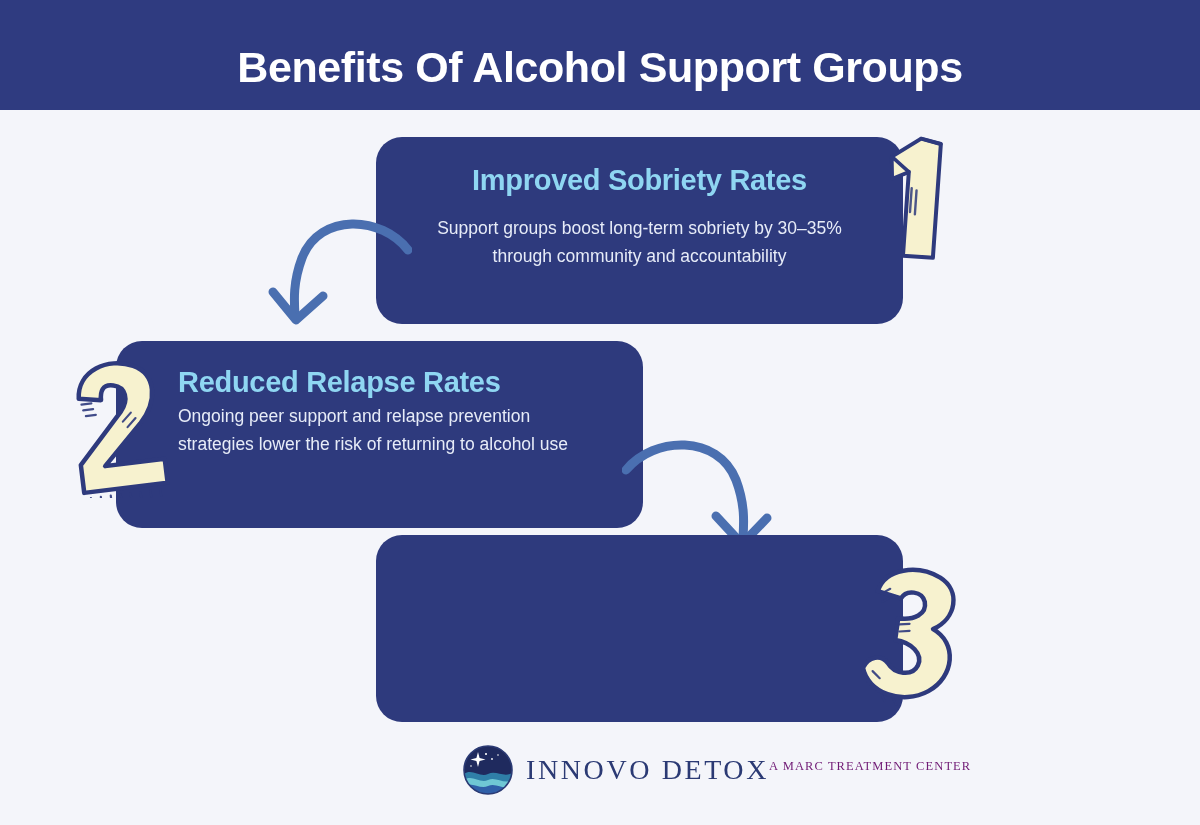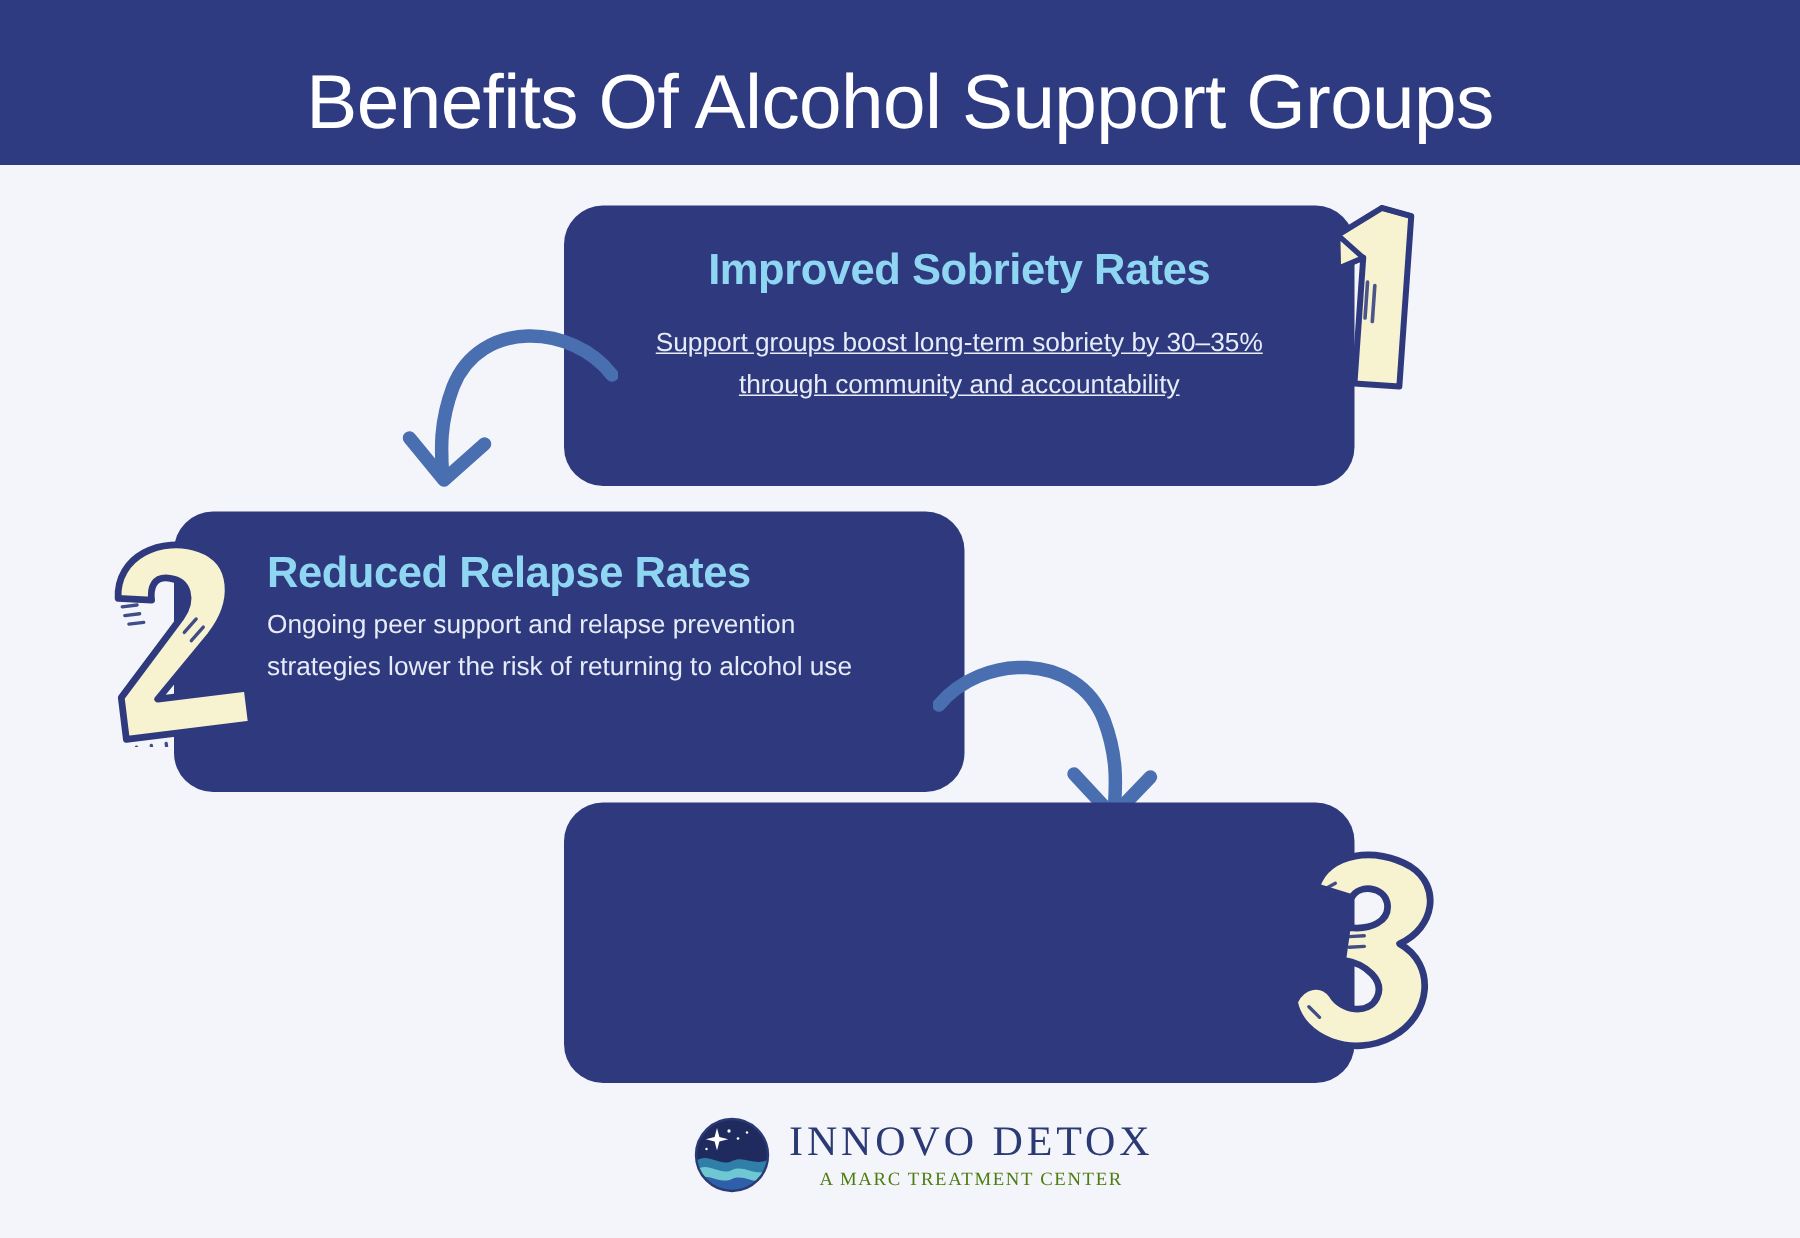--- a/index.html
+++ b/index.html
@@ -27,22 +27,22 @@
   .header-title {
     position: absolute;
     left: 0;
     top: 0;
     width: 1200px;
     height: 134px;
     display: flex;
     align-items: center;
     justify-content: center;
     color: #ffffff;
-    font-size: 51px;
-    font-weight: normal;
+    font-size: 43px;
+    font-weight: bold;
     letter-spacing: -0.4px;
     white-space: nowrap;
   }
 
   
   .stage {
     position: absolute;
     left: 0;
     top: 110px;
     width: 1200px;
@@ -72,21 +72,21 @@
   }
 
   #card1 {
     left: 376px;
     top: 27px;
     width: 527px;
     height: 187px;
     padding: 26px 36px 0 36px;
     text-align: center;
   }
-  #card1 .card-body { margin-top: 16px; text-decoration: underline; }
+  #card1 .card-body { margin-top: 16px; }
 
   #card2 {
     left: 116px;
     top: 231px;
     width: 527px;
     height: 187px;
     padding: 24px 44px 0 62px;
     text-align: left;
   }
   #card2 .card-body { margin-top: 2px; }
@@ -125,34 +125,34 @@
     top: 630px;
     width: 290px;
     height: 60px;
     display: flex;
     align-items: center;
     gap: 12px;
   }
   .logo-mark { width: 52px; height: 52px; flex: 0 0 52px; }
   .logo-text {
     display: flex;
-    flex-direction: column;
+    flex-direction: row;
     justify-content: center;
     line-height: 1;
   }
   .logo-name {
     font-family: "Liberation Serif", serif;
     color: #2b3a74;
     font-size: 28px;
     letter-spacing: 2.6px;
     white-space: nowrap;
   }
   .logo-tagline {
     font-family: "Liberation Serif", serif;
-    color: #4d7c0f;
+    color: #701a75;
     font-size: 12.5px;
     letter-spacing: 1.1px;
     margin-top: 4px;
     white-space: nowrap;
     text-align: center;
   }
 </style>
 </head>
 <body>
 

